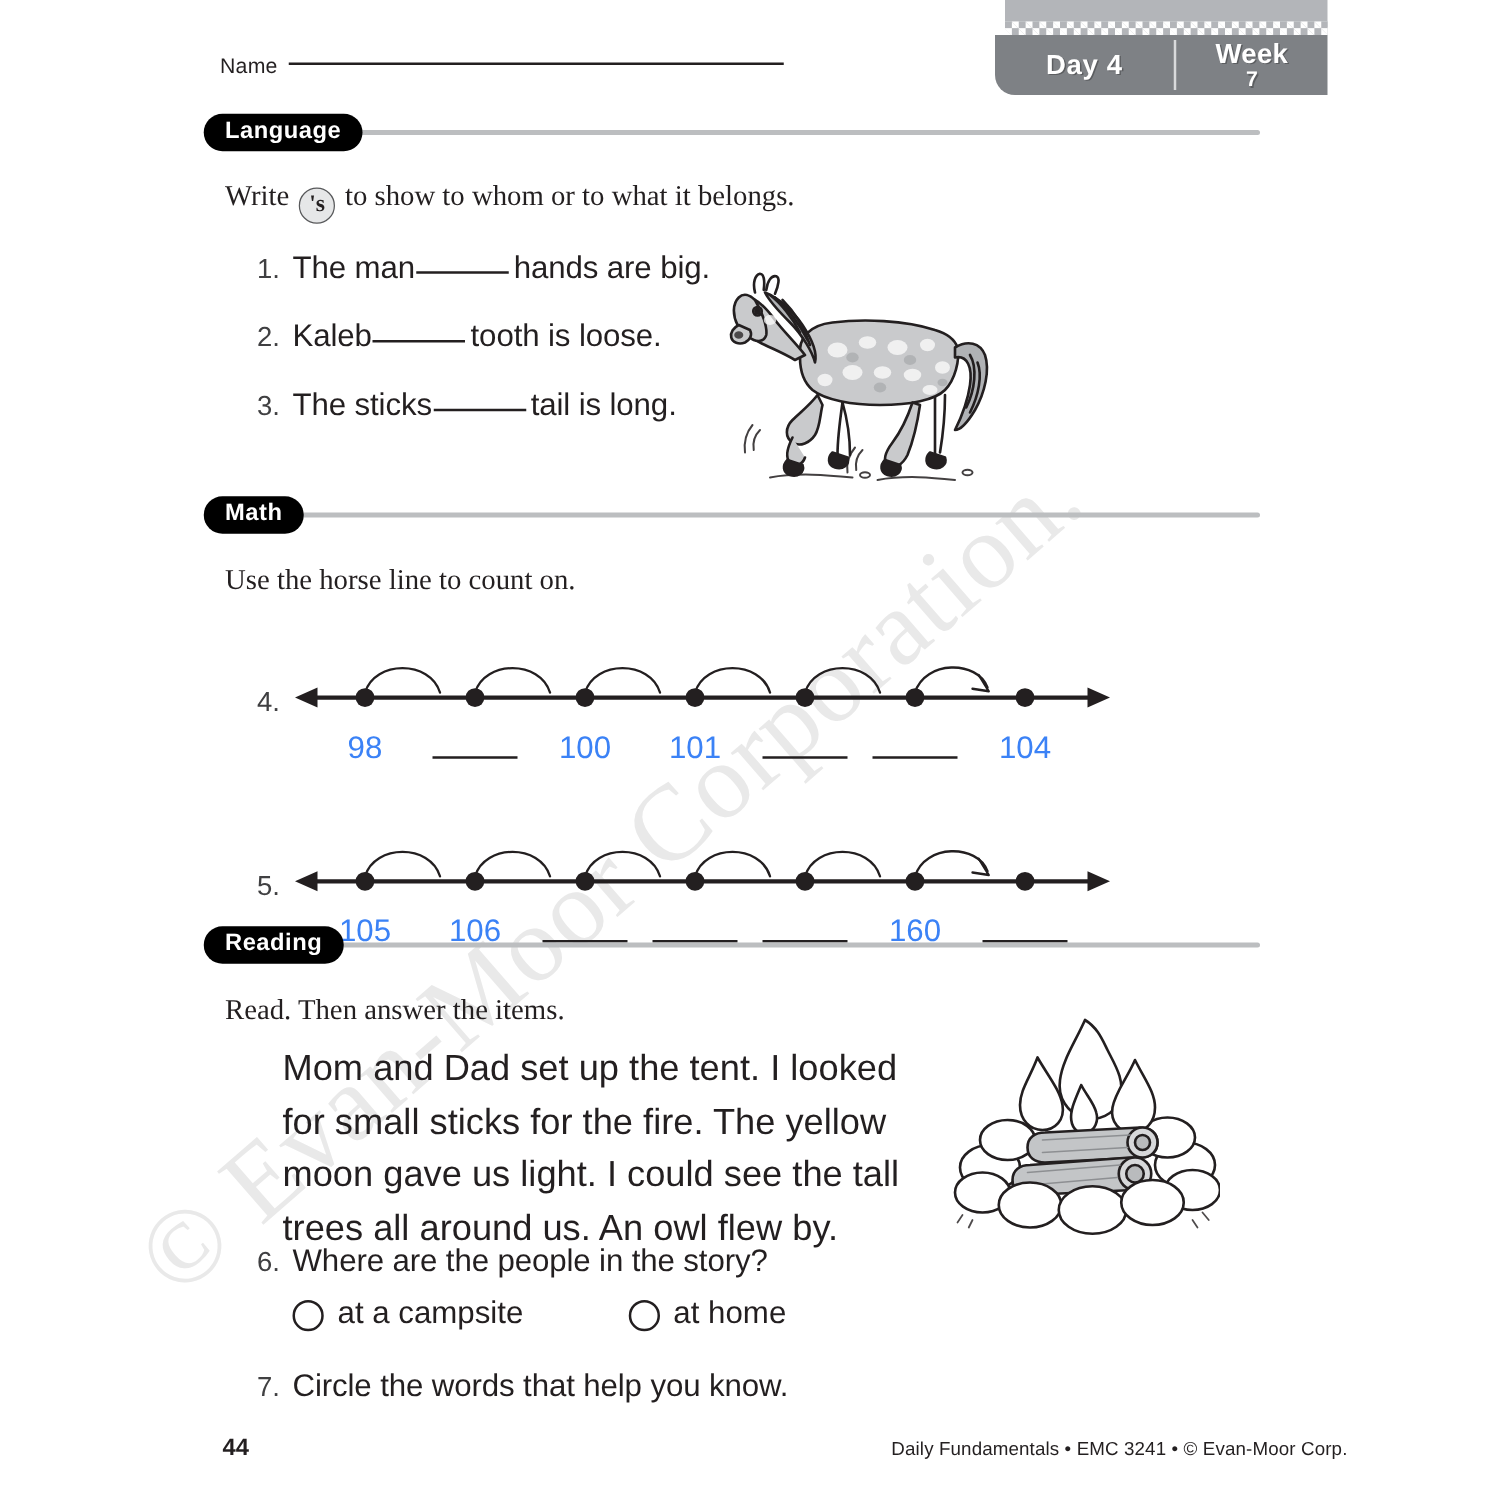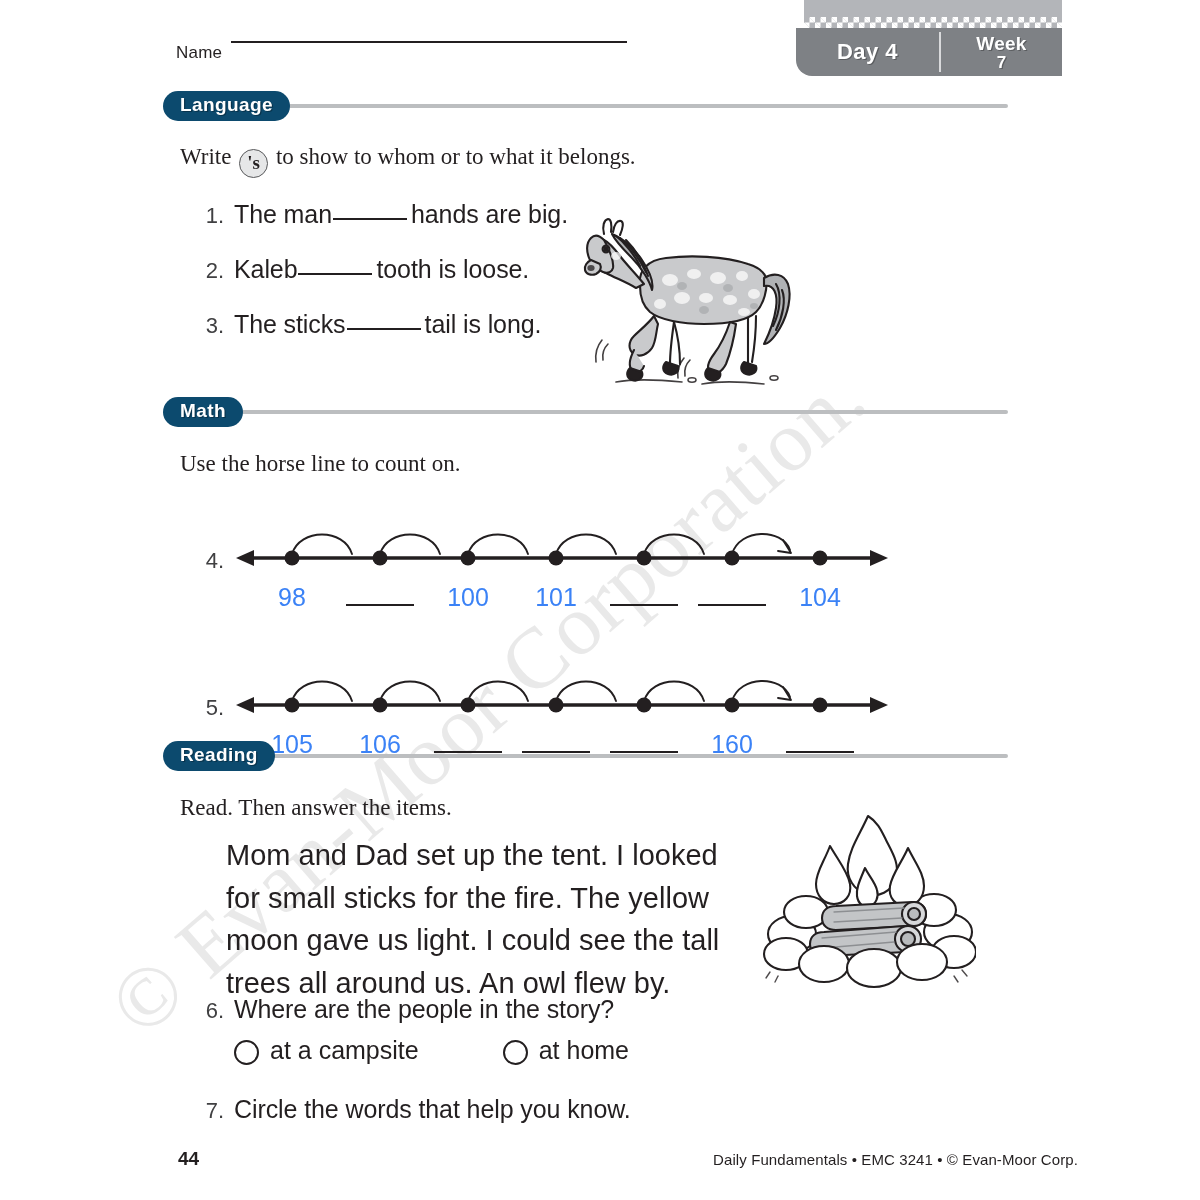--- a/index.html
+++ b/index.html
@@ -55,42 +55,42 @@
   }
   .banner-cell{
     display:flex;flex-direction:column;align-items:center;justify-content:center;
     color:#ffffff;
     font-weight:bold;
     text-shadow:1.2px 1.2px 0 rgba(0,0,0,.28);
   }
   .cell-day{width:143px;font-size:22px;letter-spacing:.5px;}
   .divider-v{width:2px;background:#d9dadc;margin:4px 0;}
   .cell-week{flex:1;line-height:1.0;}
-  .cell-week .wk{font-size:19px;letter-spacing:.3px;}
+  .cell-week .wk{font-size:22px;letter-spacing:.3px;}
   .cell-week .num{font-size:17px;margin-top:1px;}
 
   
   .name-row{
     position:absolute;left:176px;top:43px;
-    display:flex;align-items:flex-start;
+    display:flex;align-items:center;
     z-index:2;
   }
   .name-label{
     font-size:17px;color:#231f20;letter-spacing:.2px;
   }
   .name-rule{
     width:396px;height:0;border-bottom:2.2px solid #231f20;
     margin-left:9px;position:relative;top:-2px;
   }
 
   
   .sec{position:absolute;left:163px;width:845px;height:30px;z-index:2;
        display:flex;align-items:center;}
   .sec-pill{
-    background:#0c4a6e;border-radius:15px;
+    background:#000000;border-radius:15px;
     padding:3px 17px 5px 17px;
     color:#ffffff;font-weight:bold;font-size:19px;
     letter-spacing:.4px;
     text-shadow:1.3px 1.3px 0 rgba(0,0,0,.30);
     white-space:nowrap;
     position:relative;z-index:2;
   }
   .sec-rule{
     flex:1;height:4px;background:#bcbec0;border-radius:2px;
     margin-left:-6px;

